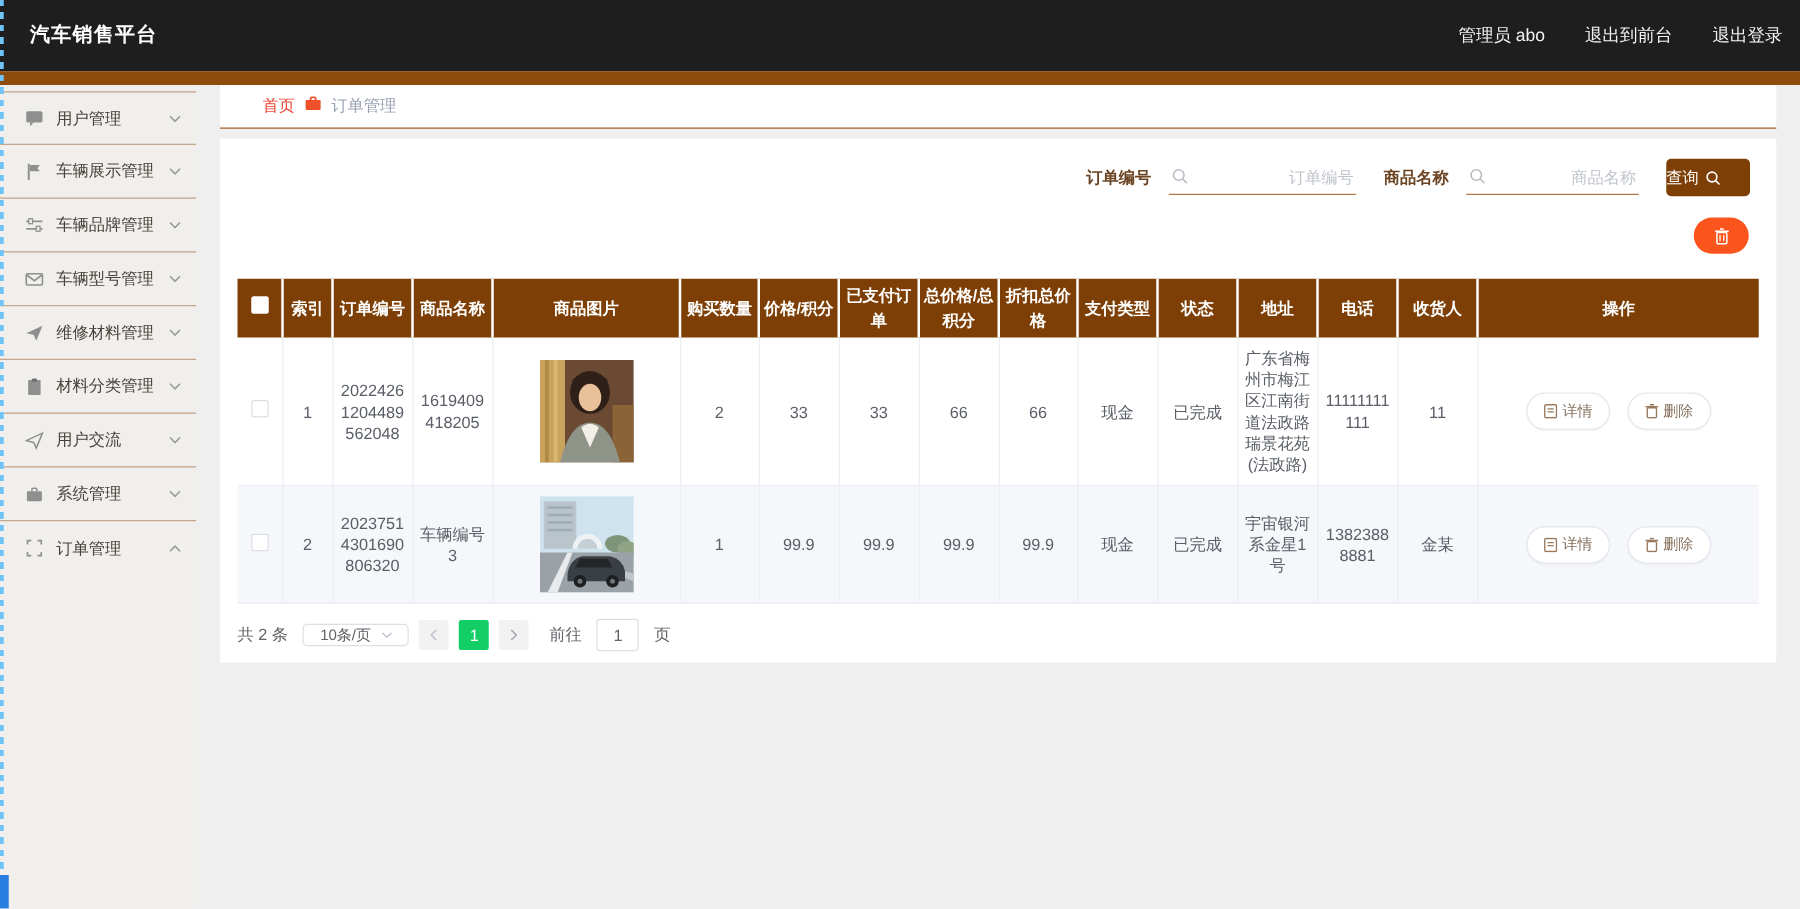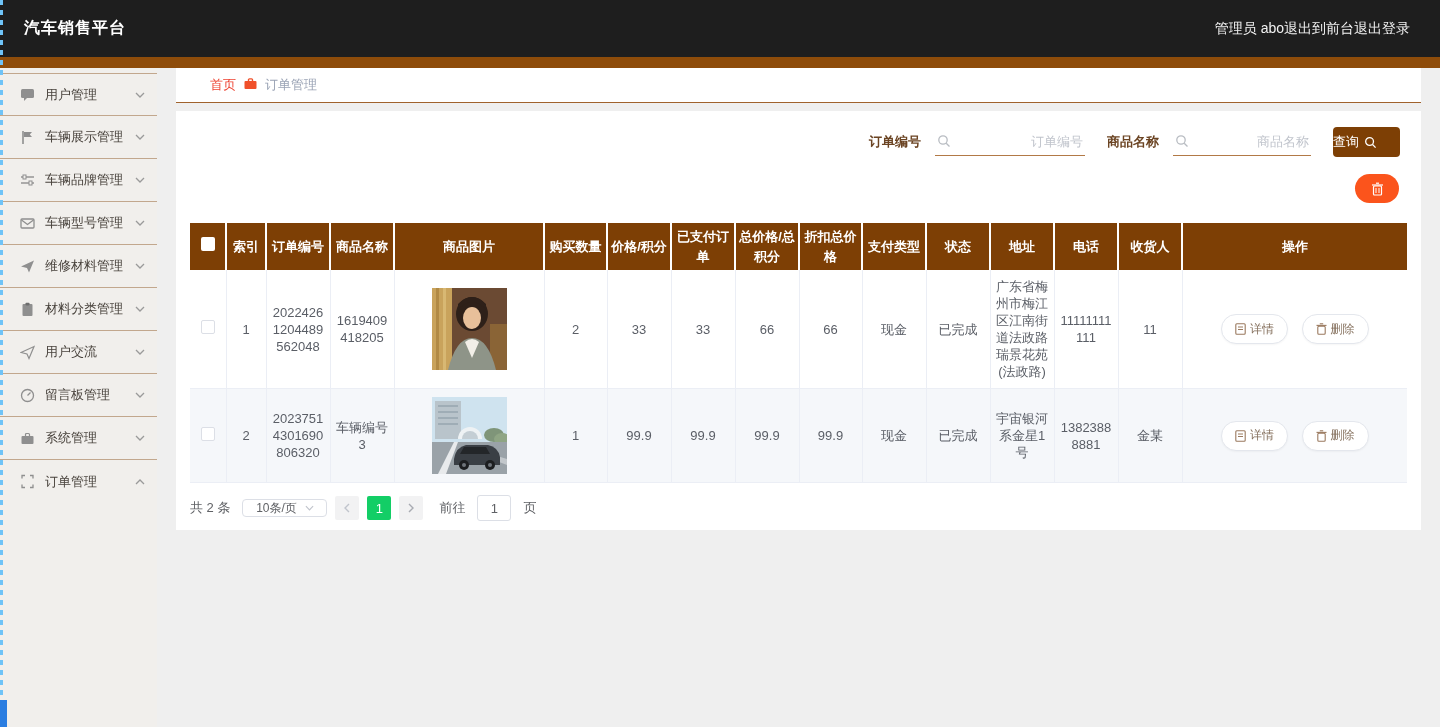--- a/index.html
+++ b/index.html
@@ -7,23 +7,23 @@
   body { font-family:"Liberation Sans","DejaVu Sans",sans-serif; background:#efefef; }
   .screen { position:relative; width:1440px; height:727px; overflow:hidden; background:#efefef; }
 
   
   .left-dash { position:absolute; left:0; top:0; width:3px; height:100%;
     background:repeating-linear-gradient(to bottom,#6fc3f7 0 5px,transparent 5px 10px); z-index:60; }
   .blue-thumb { position:absolute; left:0; bottom:0; width:7px; height:27px; background:#2a7de1; z-index:61; }
 
   
   .topbar { position:absolute; top:0; left:0; width:100%; height:57px; background:#1e1e1e;
-    display:flex; align-items:center; justify-content:space-between; padding:0 30px 0 24px; z-index:5; }
+    display:flex; align-items:center; justify-content:space-between; padding:0 14px 0 24px; z-index:5; }
   .topbar .title { color:#fff; font-size:16px; font-weight:bold; letter-spacing:1px; }
-  .top-links { display:flex; }
+  .top-links { display:flex; gap:32px; }
   .top-links span { color:#f2f2f2; font-size:14px; cursor:pointer; }
   .brown-strip { position:absolute; top:57px; left:0; width:100%; height:11px; background:#8e4c0a; z-index:5; }
 
   
   .sidebar { position:absolute; top:68px; left:0; bottom:0; width:157px; background:#f1efec; z-index:4; }
   .side-item { height:43px; display:flex; align-items:center; padding:0 12px 0 20px;
     border-bottom:1px solid rgba(154,107,63,.55); cursor:pointer; }
   .side-item:first-child { border-top:1px solid rgba(154,107,63,.55); margin-top:5px; }
   .side-item .ico { width:15px; height:15px; margin-right:10px; flex:none; display:flex; }
   .side-item .lbl { font-size:13px; color:#48423c; flex:1; white-space:nowrap; }
@@ -191,34 +191,20 @@
           </svg>
         </span>
     </div>
     <div class="side-item">
       <span class="ico">
           <svg width="15" height="15" viewBox="0 0 15 15">
             <path d="M1 7.5 L14 1.5 L9 13.5 L7 9 Z" fill="none" stroke="#8f8f8f" stroke-width="1.2"></path>
           </svg>
         </span>
       <span class="lbl">用户交流</span>
-      <span class="chev">
-          <svg width="10" height="6" viewBox="0 0 10 6">
-            <polyline points="1,1 5,5 9,1" fill="none" stroke="#9a9a9a" stroke-width="1.3"></polyline>
-          </svg>
-        </span>
-    </div>
-    <div class="side-item">
-      <span class="ico">
-          <svg width="15" height="15" viewBox="0 0 15 15">
-            <circle cx="7.5" cy="7.5" r="6" fill="none" stroke="#8f8f8f" stroke-width="1.3"></circle>
-            <line x1="7.5" y1="7.5" x2="10.5" y2="4.5" stroke="#8f8f8f" stroke-width="1.3"></line>
-          </svg>
-        </span>
-      <span class="lbl">留言板管理</span>
       <span class="chev">
           <svg width="10" height="6" viewBox="0 0 10 6">
             <polyline points="1,1 5,5 9,1" fill="none" stroke="#9a9a9a" stroke-width="1.3"></polyline>
           </svg>
         </span>
     </div>
     <div class="side-item">
       <span class="ico">
           <svg width="15" height="15" viewBox="0 0 15 15">
             <rect x="1.5" y="5" width="12" height="8" rx="1" fill="#8f8f8f"></rect>

